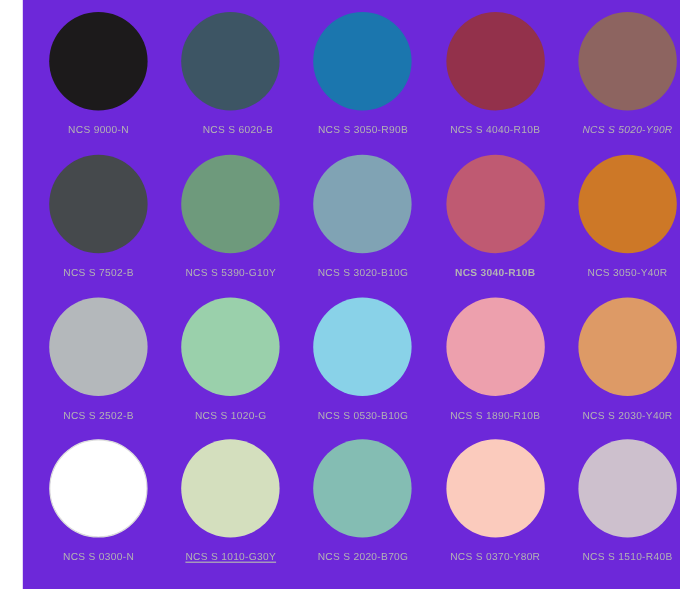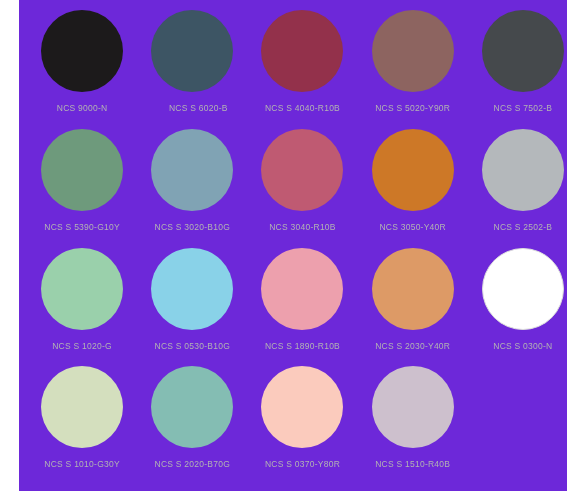--- a/index.html
+++ b/index.html
@@ -54,42 +54,46 @@
 <div id="palette-grid" style="background: #6d28d9; margin-left: 19px;">
     <div class="swatch-cell">
       <div class="swatch-circle" style="background-color: rgb(28, 26, 27);"></div>
       <div class="swatch-label" style="color: rgb(179, 179, 179);">NCS 9000-N</div>
     </div>
     <div class="swatch-cell">
       <div class="swatch-circle" style="background-color: rgb(61, 85, 100);"></div>
       <div class="swatch-label" style="color: rgb(179, 179, 179); padding-left: 12px;">NCS S 6020-B</div>
     </div>
     <div class="swatch-cell">
+      <div class="swatch-circle" style="background-color: rgb(27, 118, 174);"></div>
+      <div class="swatch-label" style="color: rgb(179, 179, 179);">NCS S 3050-R90B</div>
+    </div>
+    <div class="swatch-cell">
       <div class="swatch-circle" style="background-color: rgb(147, 49, 75);"></div>
       <div class="swatch-label" style="color: rgb(179, 179, 179);">NCS S 4040-R10B</div>
     </div>
     <div class="swatch-cell">
       <div class="swatch-circle" style="background-color: rgb(141, 100, 96);"></div>
-      <div class="swatch-label" style="color: rgb(179, 179, 179);">NCS S 5020-Y90R</div>
+      <div class="swatch-label" style="color: rgb(179, 179, 179); font-style: italic;">NCS S 5020-Y90R</div>
     </div>
     <div class="swatch-cell">
       <div class="swatch-circle" style="background-color: rgb(69, 73, 76);"></div>
       <div class="swatch-label" style="color: rgb(179, 179, 179);">NCS S 7502-B</div>
     </div>
     <div class="swatch-cell">
       <div class="swatch-circle" style="background-color: rgb(110, 154, 124);"></div>
       <div class="swatch-label" style="color: rgb(179, 179, 179);">NCS S 5390-G10Y</div>
     </div>
     <div class="swatch-cell">
       <div class="swatch-circle" style="background-color: rgb(128, 163, 180);"></div>
       <div class="swatch-label" style="color: rgb(179, 179, 179);">NCS S 3020-B10G</div>
     </div>
     <div class="swatch-cell">
       <div class="swatch-circle" style="background-color: rgb(191, 90, 114);"></div>
-      <div class="swatch-label" style="color: rgb(179, 179, 179);">NCS 3040-R10B</div>
+      <div class="swatch-label" style="color: rgb(179, 179, 179); font-weight: bold;">NCS 3040-R10B</div>
     </div>
     <div class="swatch-cell">
       <div class="swatch-circle" style="background-color: rgb(205, 120, 39);"></div>
       <div class="swatch-label" style="color: rgb(179, 179, 179);">NCS 3050-Y40R</div>
     </div>
     <div class="swatch-cell">
       <div class="swatch-circle" style="background-color: rgb(180, 184, 187);"></div>
       <div class="swatch-label" style="color: rgb(179, 179, 179);">NCS S 2502-B</div>
     </div>
     <div class="swatch-cell">
@@ -107,21 +111,21 @@
     <div class="swatch-cell">
       <div class="swatch-circle" style="background-color: rgb(221, 154, 102);"></div>
       <div class="swatch-label" style="color: rgb(179, 179, 179);">NCS S 2030-Y40R</div>
     </div>
     <div class="swatch-cell">
       <div class="swatch-circle outlined" style="background-color: rgb(255, 255, 255);"></div>
       <div class="swatch-label" style="color: rgb(179, 179, 179);">NCS S 0300-N</div>
     </div>
     <div class="swatch-cell">
       <div class="swatch-circle" style="background-color: rgb(212, 223, 190);"></div>
-      <div class="swatch-label" style="color: rgb(179, 179, 179);">NCS S 1010-G30Y</div>
+      <div class="swatch-label" style="color: rgb(179, 179, 179); text-decoration: underline;">NCS S 1010-G30Y</div>
     </div>
     <div class="swatch-cell">
       <div class="swatch-circle" style="background-color: rgb(132, 189, 179);"></div>
       <div class="swatch-label" style="color: rgb(179, 179, 179); text-align: center;">NCS S 2020-B70G</div>
     </div>
     <div class="swatch-cell">
       <div class="swatch-circle" style="background-color: rgb(251, 203, 189);"></div>
       <div class="swatch-label" style="color: rgb(179, 179, 179);">NCS S 0370-Y80R</div>
     </div>
     <div class="swatch-cell">

